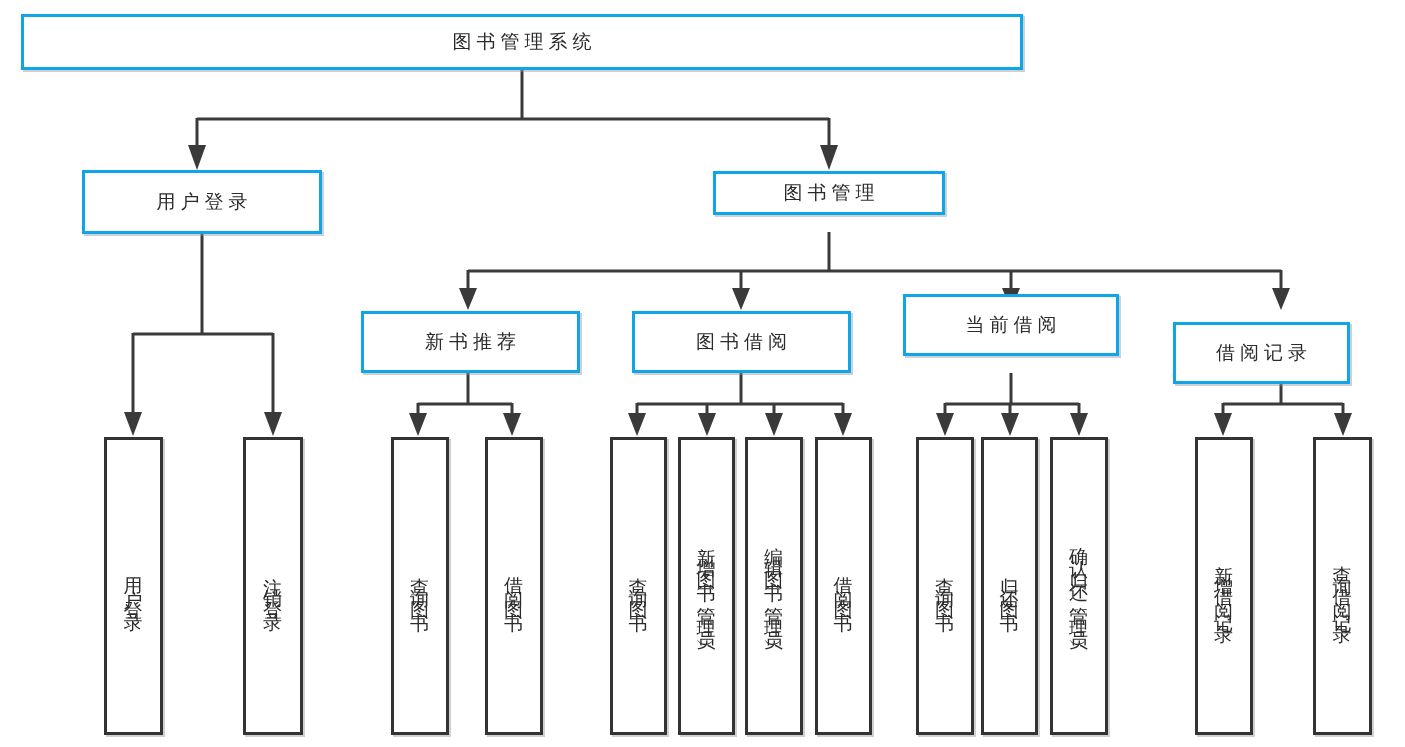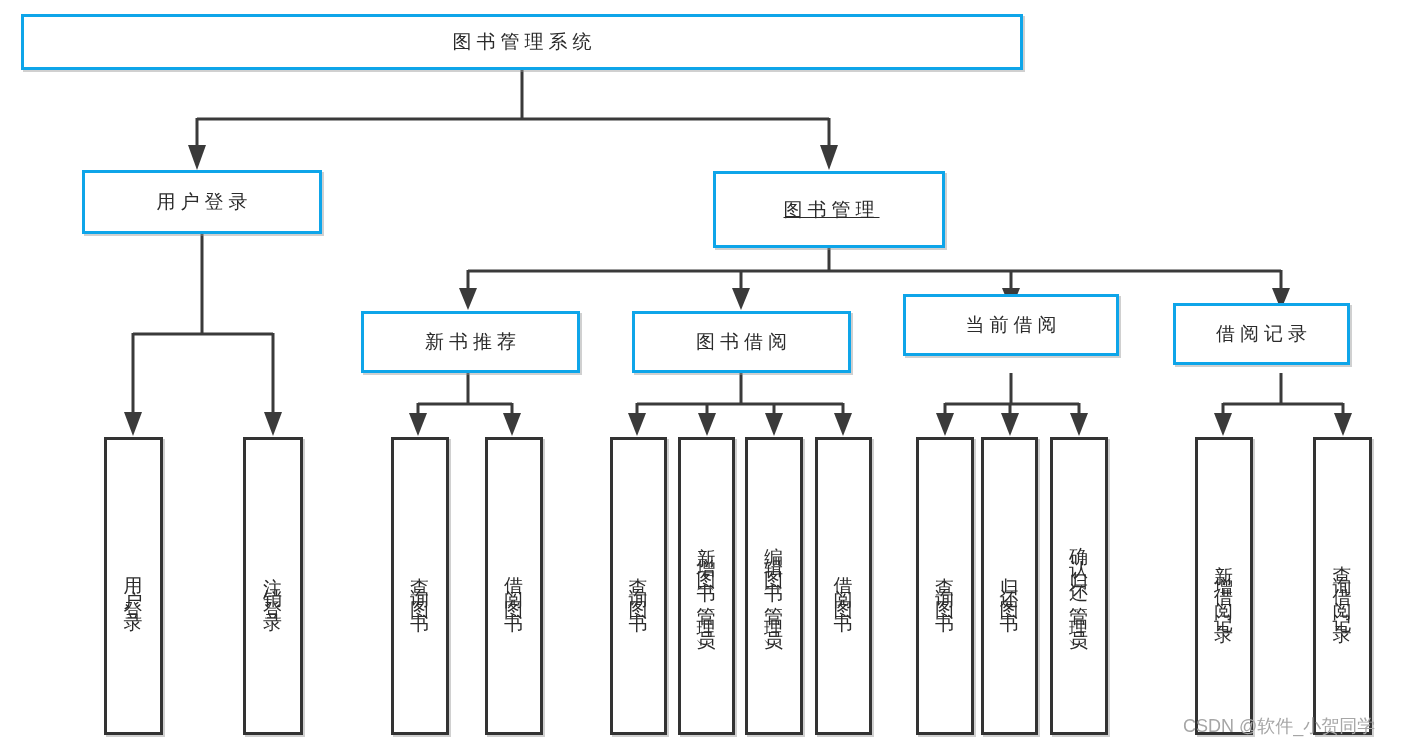--- a/index.html
+++ b/index.html
@@ -104,26 +104,26 @@
         <path d="M1281 373 V404 M1223 404 H1343 M1223 403 V415 M1343 403 V415"></path>
         <polygon points="1214,413 1232,413 1223,436" fill="#3a3a3a" stroke="none"></polygon>
         <polygon points="1334,413 1352,413 1343,436" fill="#3a3a3a" stroke="none"></polygon>
       </g>
     </g>
   </svg>
 
   <div class="box" style="left:21px;top:14px;width:1002px;height:56px;">图书管理系统</div>
 
   <div class="box" style="left:82px;top:170px;width:240px;height:64px;">用户登录</div>
-  <div class="box" style="left:713px;top:171px;width:232px;height:77px;text-decoration:underline;">图书管理</div>
+  <div class="box" style="left:713px;top:171px;width:232px;height:44px;">图书管理</div>
 
   <div class="box" style="left:632px;top:311px;width:219px;height:62px;">图书借阅</div>
   <div class="box" style="left:361px;top:311px;width:219px;height:62px;">新书推荐</div>
   <div class="box" style="left:903px;top:294px;width:216px;height:62px;">当前借阅</div>
-  <div class="box" style="left:1173px;top:303px;width:177px;height:62px;">借阅记录</div>
+  <div class="box" style="left:1173px;top:322px;width:177px;height:62px;">借阅记录</div>
 
   <div class="vbox" style="left:104px;top:437px;width:59px;height:298px;">
     <span class="vtext">用户登录</span>
   </div>
   <div class="vbox" style="left:243px;top:437px;width:60px;height:298px;">
     <span class="vtext">注销登录</span>
   </div>
 
   <div class="vbox" style="left:391px;top:437px;width:58px;height:298px;">
     <span class="vtext">查询图书</span>
@@ -155,15 +155,14 @@
     <span class="vtext">确认归还（管理员）</span>
   </div>
 
   <div class="vbox" style="left:1195px;top:437px;width:58px;height:298px;">
     <span class="vtext">新增借阅记录</span>
   </div>
   <div class="vbox" style="left:1313px;top:437px;width:59px;height:298px;">
     <span class="vtext">查询借阅记录</span>
   </div>
 
-  <div class="watermark">CSDN @软件_小贺同学</div>
 
 </div>
 
 </body></html>

